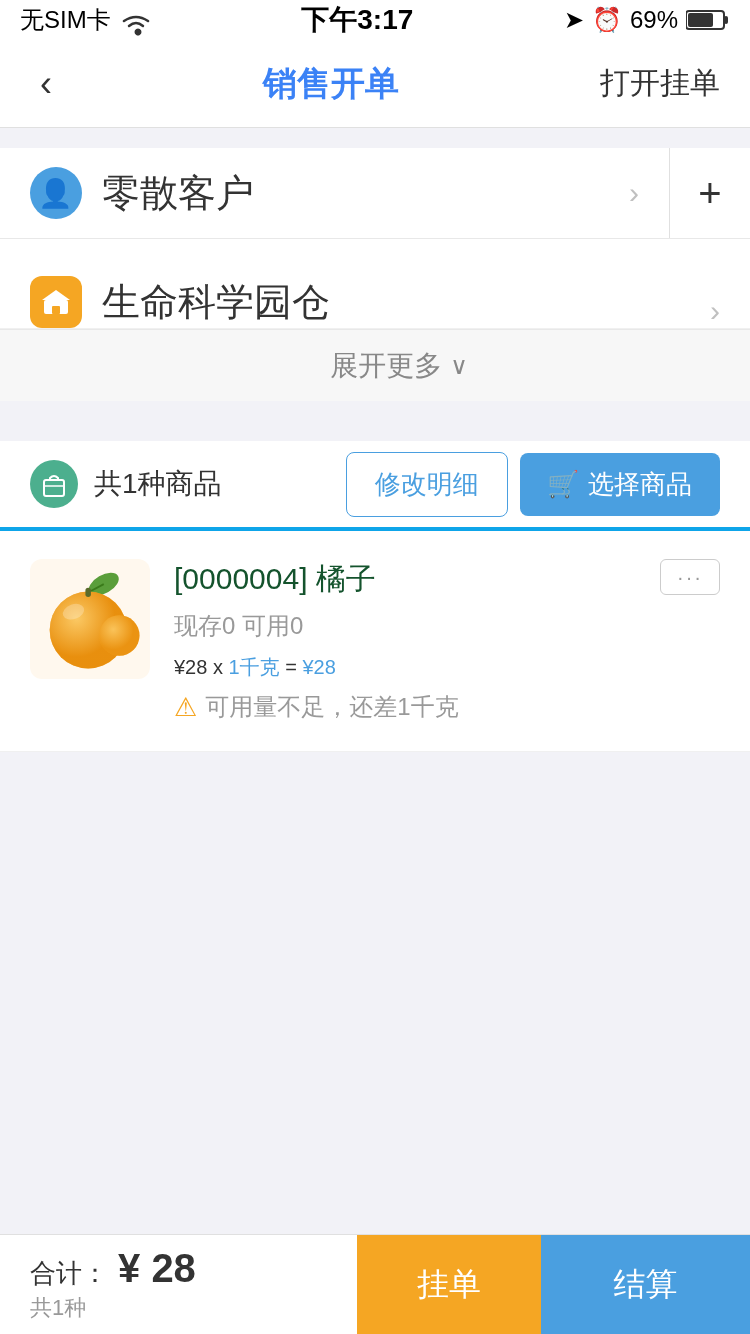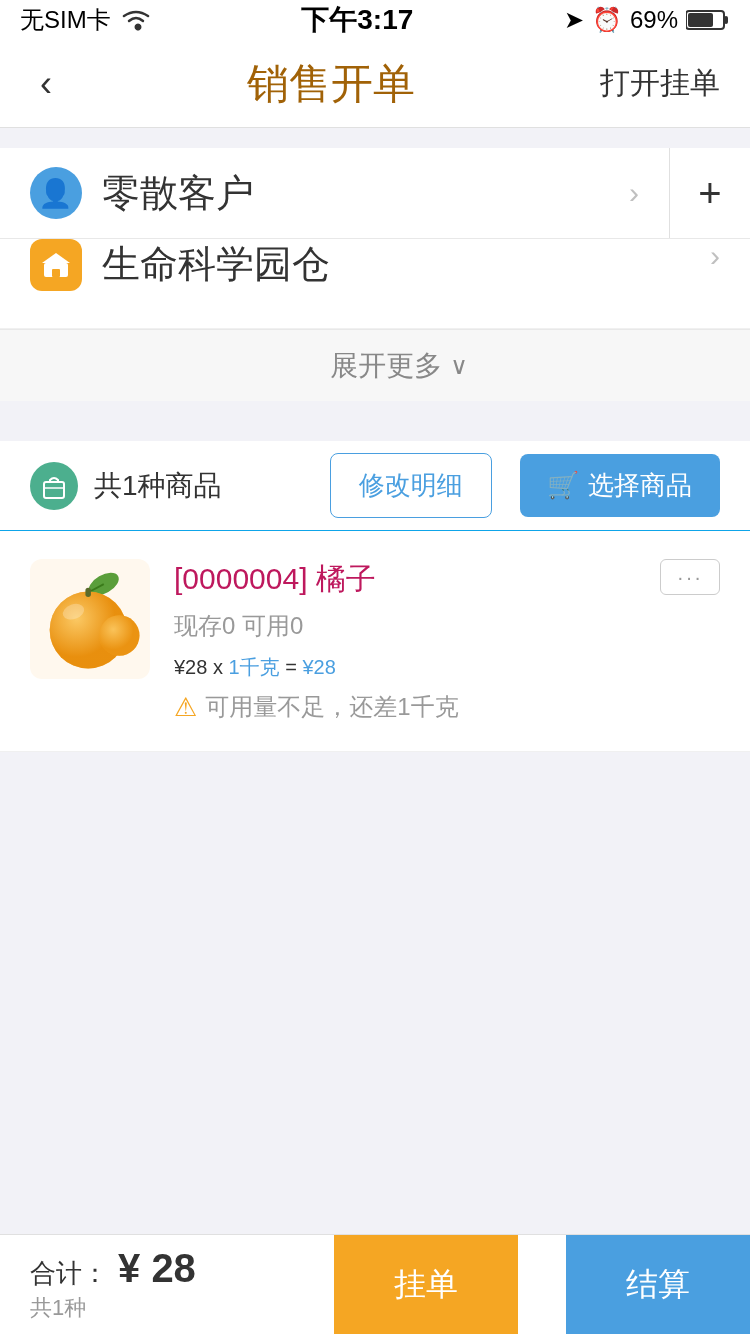--- a/index.html
+++ b/index.html
@@ -19,21 +19,21 @@
       height: 40px;
       display: flex;
       align-items: center;
       justify-content: space-between;
       padding: 0 20px;
       font-size: 24px;
       font-weight: 500;
     }
     .status-left {
       display: flex;
-      align-items: center;
+      align-items: flex-end;
       gap: 10px;
     }
     .status-center {
       font-size: 28px;
       font-weight: 600;
     }
     .status-right {
       display: flex;
       align-items: center;
       gap: 8px;
@@ -50,41 +50,41 @@
       padding: 0 30px;
       border-bottom: 1px solid #e0e0e0;
     }
     .nav-back {
       font-size: 36px;
       color: #333;
       cursor: pointer;
       padding: 10px;
     }
     .nav-title {
-      font-size: 42px;
-      font-weight: 400;
-      color: #a16207;
+      font-size: 34px;
+      font-weight: 700;
+      color: #3b82f6;
     }
     .nav-action {
       font-size: 30px;
       color: #333;
       cursor: pointer;
     }
 
     
     .separator {
       height: 20px;
       background: #f2f2f7;
     }
 
     
     .card-row {
       background: #fff;
       display: flex;
-      align-items: flex-start;
+      align-items: flex-end;
       padding: 0 30px;
       height: 90px;
       border-bottom: 1px solid #f0f0f0;
     }
 
     
     .customer-section {
       background: #fff;
       display: flex;
       align-items: center;
@@ -168,21 +168,21 @@
     }
 
     
     .products-header {
       background: #fff;
       margin-top: 20px;
       display: flex;
       align-items: center;
       padding: 0 30px;
       height: 90px;
-      border-bottom: 1px solid #0ea5e9;
+      border-bottom: 4px solid #0ea5e9;
     }
     .products-count-icon {
       width: 48px;
       height: 48px;
       border-radius: 50%;
       background: #4caf8e;
       display: flex;
       align-items: center;
       justify-content: center;
       margin-right: 16px;
@@ -194,21 +194,21 @@
       flex: 1;
     }
     .btn-modify {
       border: 1.5px solid #4a9fe0;
       color: #4a9fe0;
       background: #fff;
       border-radius: 8px;
       padding: 14px 28px;
       font-size: 26px;
       cursor: pointer;
-      margin-right: 28px;
+      margin-right: 12px;
     }
     .btn-select {
       background: #4a9fe0;
       color: #fff;
       border: none;
       border-radius: 8px;
       padding: 14px 28px;
       font-size: 26px;
       cursor: pointer;
       display: flex;
@@ -244,21 +244,21 @@
     .product-info {
       flex: 1;
     }
     .product-name-row {
       display: flex;
       align-items: flex-start;
       justify-content: space-between;
     }
     .product-name {
       font-size: 30px;
-      color: #be185d;
+      color: #14532d;
       font-weight: 500;
       flex: 1;
     }
     .more-btn {
       width: 60px;
       height: 36px;
       border: 1.5px solid #ccc;
       border-radius: 6px;
       display: flex;
       align-items: center;
@@ -307,21 +307,20 @@
     
     .footer {
       position: fixed;
       bottom: 0;
       left: 0;
       width: 750px;
       height: 100px;
       display: flex;
       background: #fff;
       border-top: 1px solid #e0e0e0;
-      gap: 48px;
     }
     .footer-total {
       flex: 1;
       display: flex;
       flex-direction: column;
       justify-content: center;
       padding: 0 30px;
     }
     .footer-total-row {
       display: flex;
@@ -348,21 +347,21 @@
       color: #fff;
       font-size: 32px;
       font-weight: 500;
       border: none;
       cursor: pointer;
       display: flex;
       align-items: center;
       justify-content: center;
     }
     .btn-checkout {
-      width: 184px;
+      width: 209px;
       background: #4a9fe0;
       color: #fff;
       font-size: 32px;
       font-weight: 500;
       border: none;
       cursor: pointer;
       display: flex;
       align-items: center;
       justify-content: center;
     }

